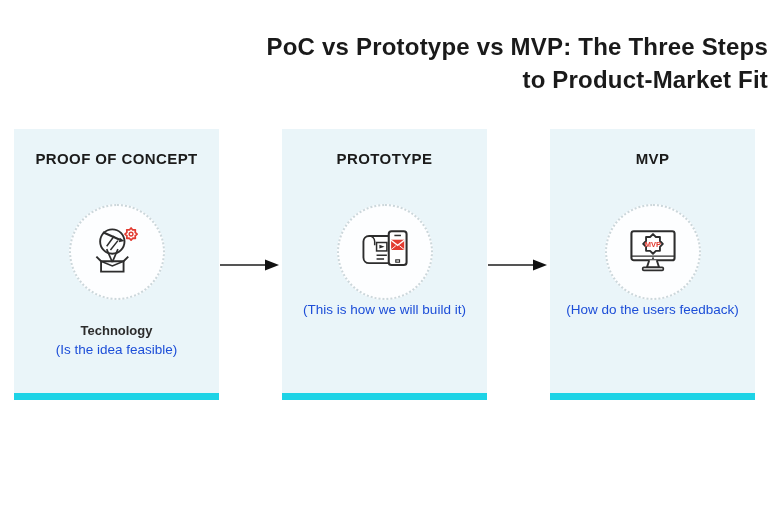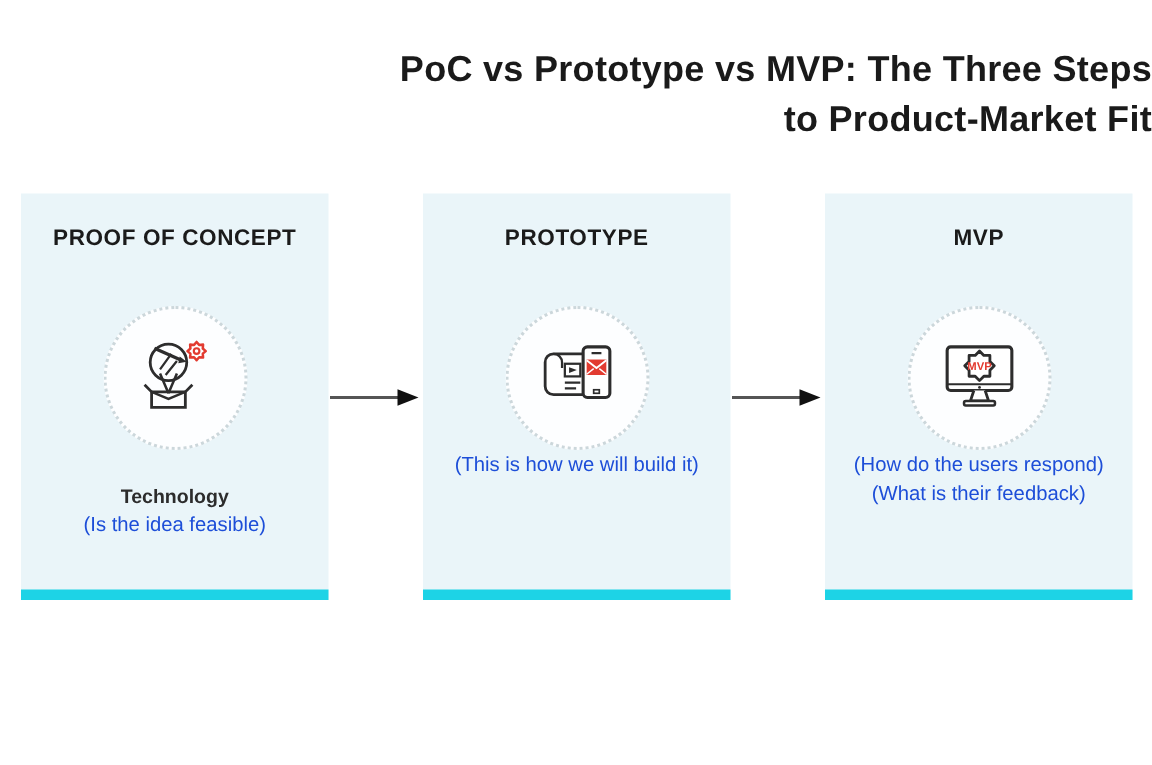--- a/index.html
+++ b/index.html
@@ -155,19 +155,18 @@
             <rect x="9" y="12" width="46" height="31" rx="2.5" fill="#ffffff" stroke="#2d2d2d" stroke-width="2.2"></rect>
             <path d="M9.5 38.5 H54.5" stroke="#2d2d2d" stroke-width="1.4"></path>
             <circle cx="32" cy="40.8" r="1" fill="#2d2d2d"></circle>
             <path d="M28 43 L25.5 50.5 H38.5 L36 43" fill="#ffffff" stroke="#2d2d2d" stroke-width="2"></path>
             <rect x="21" y="50.5" width="22" height="3.2" rx="1.2" fill="#ffffff" stroke="#2d2d2d" stroke-width="1.8"></rect>
             <polygon points="42.5,25.5 39.4,28.6 39.4,32.9 35.1,32.9 32,36 28.9,32.9 24.6,32.9 24.6,28.6 21.5,25.5 24.6,22.4 24.6,18.1 28.9,18.1 32,15 35.1,18.1 39.4,18.1 39.4,22.4" fill="#ffffff" stroke="#2d2d2d" stroke-width="2" stroke-linejoin="round"></polygon>
             <text x="32" y="28.3" text-anchor="middle" font-size="8" font-weight="bold" fill="#e23b30">MVP</text>
           </svg>
         </span>
       </div>
-      <div class="card-subline">(How do the users respond)</div>
-      <div class="card-subline">(What is their feedback)</div>
+      <div class="card-subline">(How do the users feedback)</div>
       <div class="card-accent"></div>
     </div>
 
   </div>
 </div>
 
 </body></html>

